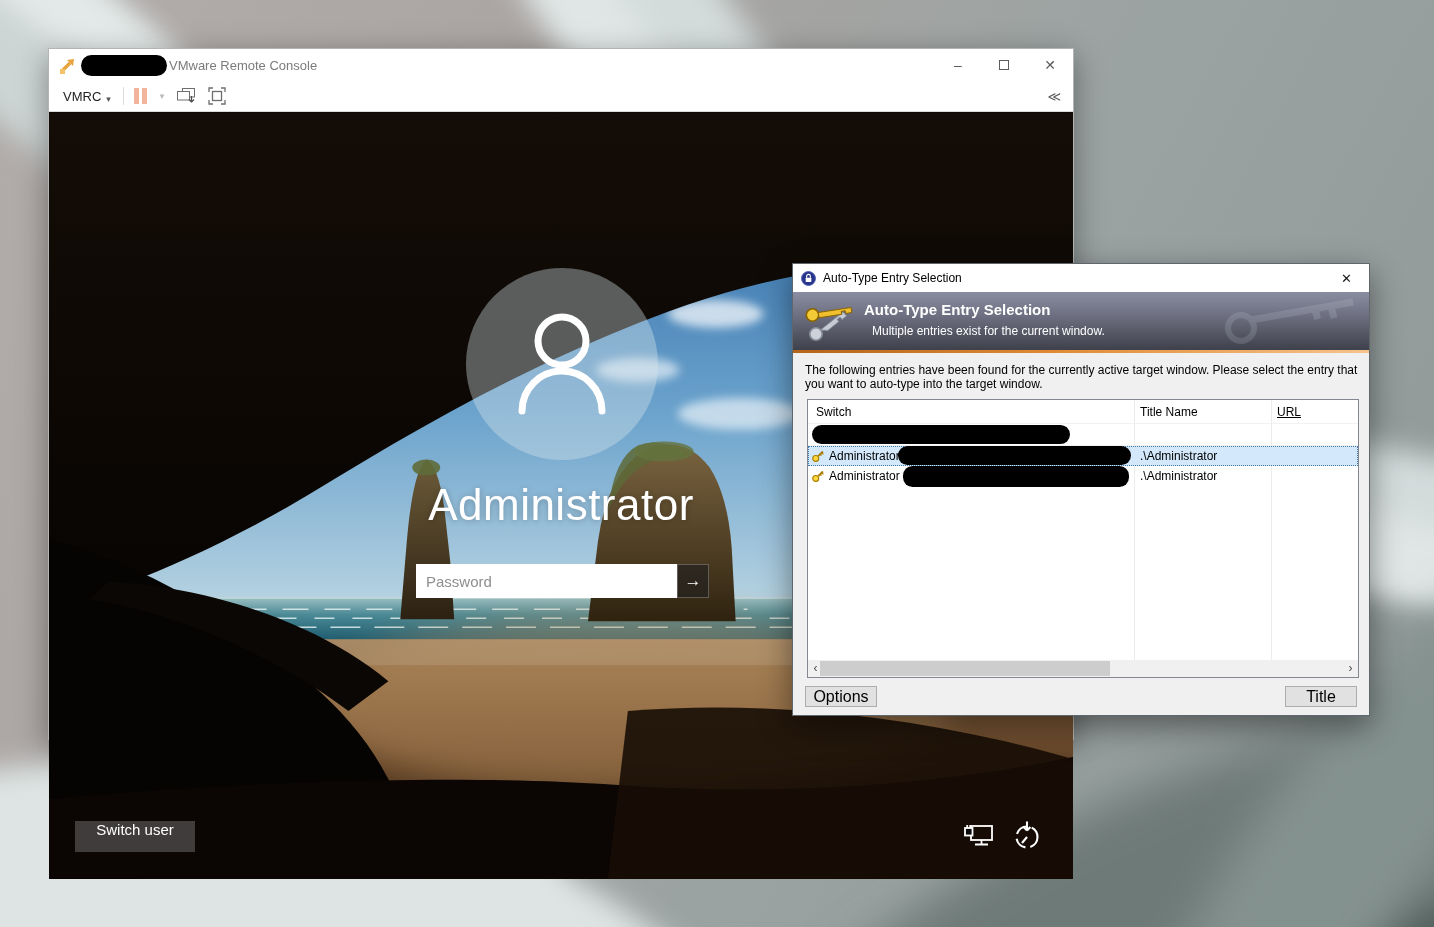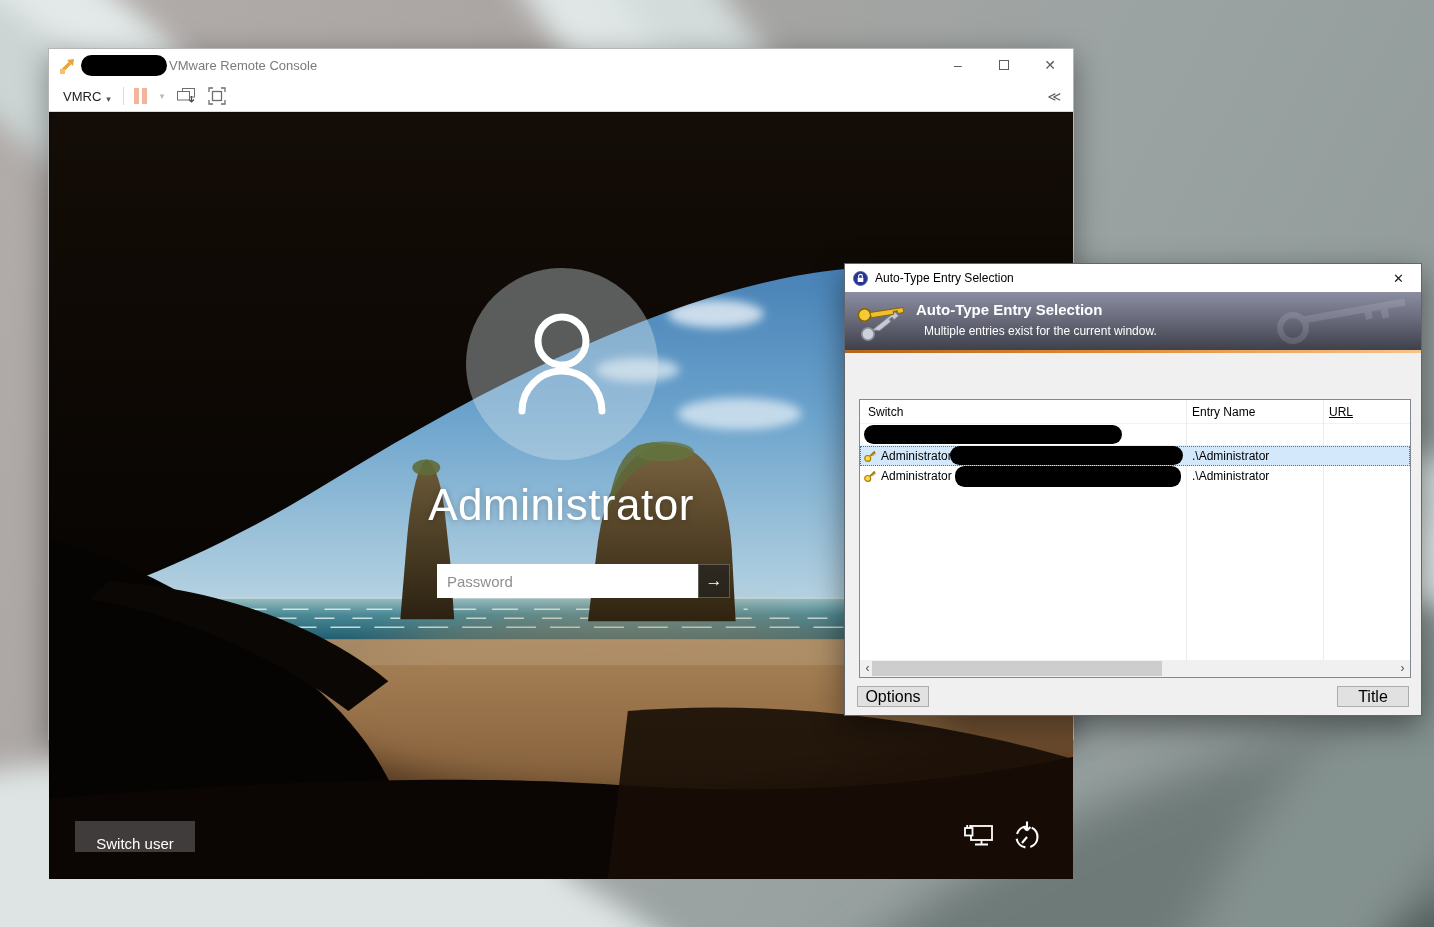--- a/index.html
+++ b/index.html
@@ -28,31 +28,31 @@
   .tb-ico{margin-left:12px;display:flex;align-items:center;}
   .collapse{margin-left:auto;color:#5c5c5c;font-size:13px;letter-spacing:-2px;}
 
   
   .vmscreen{position:relative;width:1024px;height:767px;background:#000;overflow:hidden;}
   .vmscreen>svg.scene{position:absolute;left:0;top:0;}
   .avatar{position:absolute;left:417px;top:156px;width:192px;height:192px;border-radius:50%;
     background:rgba(215,228,235,.38);display:flex;align-items:center;justify-content:center;}
   .login-name{position:absolute;left:0;top:368px;width:1024px;text-align:center;color:#fff;
     font-size:44px;font-weight:300;letter-spacing:.5px;text-shadow:0 1px 6px rgba(0,0,0,.25);}
-  .pw-row{position:absolute;left:388px;top:452px;display:flex;align-items:flex-end;}
+  .pw-row{position:absolute;left:367px;top:452px;display:flex;align-items:flex-end;}
   .pw-input{width:261px;height:34px;border:none;outline:none;padding:0 10px;font-size:15px;color:#000;background:#fff;}
   .pw-input::placeholder{color:#8f8f8f;}
   .pw-submit{width:32px;height:34px;background:rgba(28,30,32,.55);border:1px solid rgba(255,255,255,.25);
     color:#fff;display:flex;align-items:center;justify-content:center;font-size:17px;}
   .switch-user{position:absolute;left:26px;top:709px;width:120px;height:31px;background:rgba(150,150,150,.38);
-    color:#fff;font-size:15px;display:flex;align-items:flex-end;justify-content:center;}
+    color:#fff;font-size:15px;display:flex;align-items:flex-start;justify-content:center;}
   .scr-ico{position:absolute;}
 
   
-  .kpdlg{position:absolute;left:844px;top:263px;width:578px;height:453px;background:#f0f0f0;
+  .kpdlg{position:absolute;left:792px;top:263px;width:578px;height:453px;background:#f0f0f0;
     border:1px solid #5f666c;box-shadow:0 10px 30px rgba(0,0,0,.45);}
   .kp-titlebar{height:28px;background:#fff;display:flex;align-items:center;padding-left:8px;}
   .kp-title-text{margin-left:7px;font-size:12px;color:#000;}
   .kp-close{margin-left:auto;width:45px;height:28px;display:flex;align-items:center;justify-content:center;
     color:#1a1a1a;font-size:13px;}
   .kp-banner{position:relative;height:58px;color:#fff;overflow:hidden;
     background:linear-gradient(180deg,#8b8ea1 0%,#686a7b 48%,#3e404b 100%);}
   .kp-banner-title{position:absolute;left:71px;top:9px;font-size:15px;font-weight:bold;}
   .kp-banner-sub{position:absolute;left:79px;top:32px;font-size:12px;}
   .kp-orange{height:3px;background:linear-gradient(90deg,#b5641c,#e08a34 45%,#f6c38b);}
@@ -285,27 +285,28 @@
         <circle cx="13" cy="35" r="6.2" fill="#cdd2da" stroke="#868d98" stroke-width="1.6"></circle>
         <path d="M17.5 31 L40 13 l3.5 4 -4.5 3.5 -2-2.5 -3 2.4 1.8 2.2 -11 8.8 Z" fill="#c7ccd4" stroke="#868d98" stroke-width="1"></path>
         <circle cx="9.5" cy="16" r="6.2" fill="#f4ca37" stroke="#8a6400" stroke-width="1.6"></circle>
         <path d="M15 13.5 L48 8.5 l0.8 5 -6 1 -0.6-2.8 -4 0.8 0.6 2.8 -22.5 3.4 Z" fill="#f0bf2e" stroke="#8a6400" stroke-width="1"></path>
       </svg>
       <div class="kp-banner-title">Auto-Type Entry Selection</div>
       <div class="kp-banner-sub">Multiple entries exist for the current window.</div>
     </div>
     <div class="kp-orange"></div>
 
+    <div class="kp-instr">The following entries have been found for the currently active target window. Please select the entry that you want to auto-type into the target window.</div>
 
     <div class="kp-table">
       <div class="colsep" style="left:326px;"></div>
       <div class="colsep" style="left:463px;"></div>
       <div class="kp-head">
         <div class="c1">Switch</div>
-        <div class="c2">Entry Name</div>
+        <div class="c2">Title Name</div>
         <div class="c3">URL</div>
       </div>
       <div class="group-row">
         <div class="group-redact"></div>
       </div>
       <div class="entry-row sel">
         <div class="cell-title">
           <svg width="14" height="14" viewBox="0 0 16 16">
             <path d="M8.2 8.2 L13.6 2.8" stroke="#a87d00" stroke-width="2.2"></path>
             <path d="M12.4 4.4 l1.8 1.8 M10.6 6.2 l1.4 1.4" stroke="#a87d00" stroke-width="1.4"></path>

